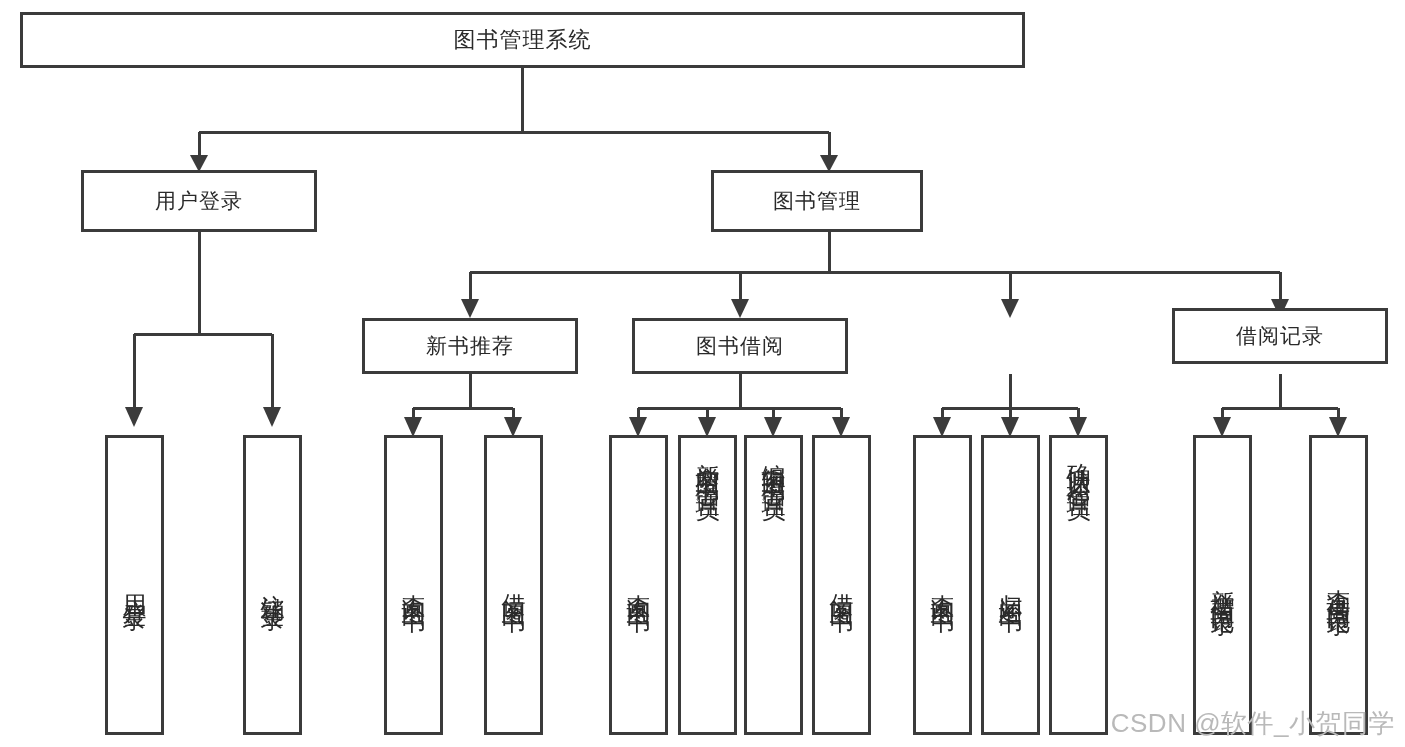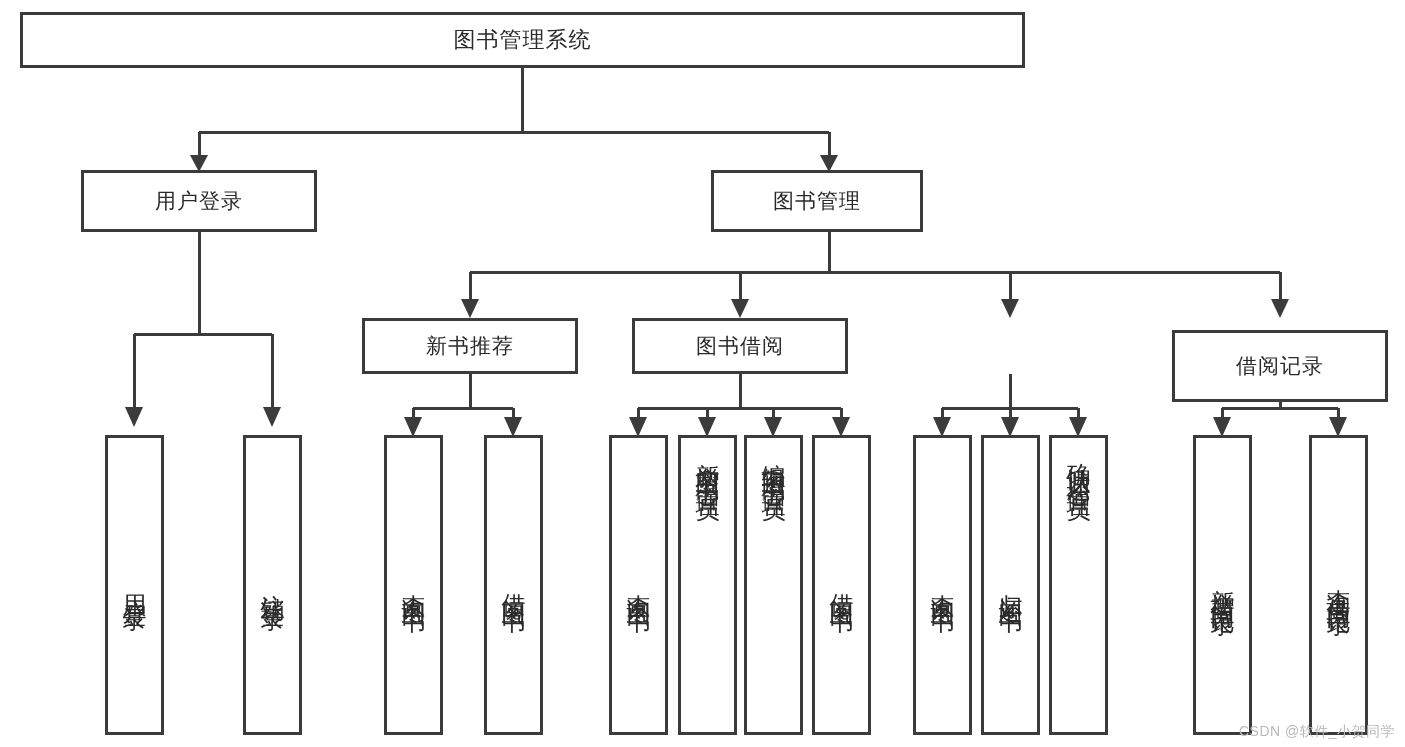--- a/index.html
+++ b/index.html
@@ -77,21 +77,21 @@
   
   .node.leaf.center {
     align-items: center;
     padding-top: 0;
   }
   
   #watermark {
     position: absolute;
     right: 10px;
     bottom: 6px;
-    font-size: 14px;
+    font-size: 26px;
     color: #b9b9b9;
     white-space: nowrap;
     letter-spacing: 0.5px;
     font-family: "Liberation Sans", "DejaVu Sans", sans-serif;
   }
 </style>
 </head>
 <body>
 
 <div id="canvas">
@@ -170,21 +170,21 @@
   <div class="node horiz" style="left:711px; top:170px; width:212px; height:62px;">
     <span class="label">图书管理</span>
   </div>
 
   <div class="node horiz" style="left:362px; top:318px; width:216px; height:56px;">
     <span class="label">新书推荐</span>
   </div>
   <div class="node horiz" style="left:632px; top:318px; width:216px; height:56px;font-family:Liberation Serif, serif;">
     <span class="label">图书借阅</span>
   </div>
-  <div class="node horiz" style="left:1172px; top:330px; width:216px; height:72px;">
+  <div class="node horiz" style="left:1172px; top:308px; width:216px; height:56px;">
     <span class="label">借阅记录</span>
   </div>
 
   <div class="node leaf center" style="left:105px; top:435px; width:59px; height:300px;">
     <span class="label">用户登录</span>
   </div>
   <div class="node leaf center" style="left:243px; top:435px; width:59px; height:300px;">
     <span class="label">注销登录</span>
   </div>
 

